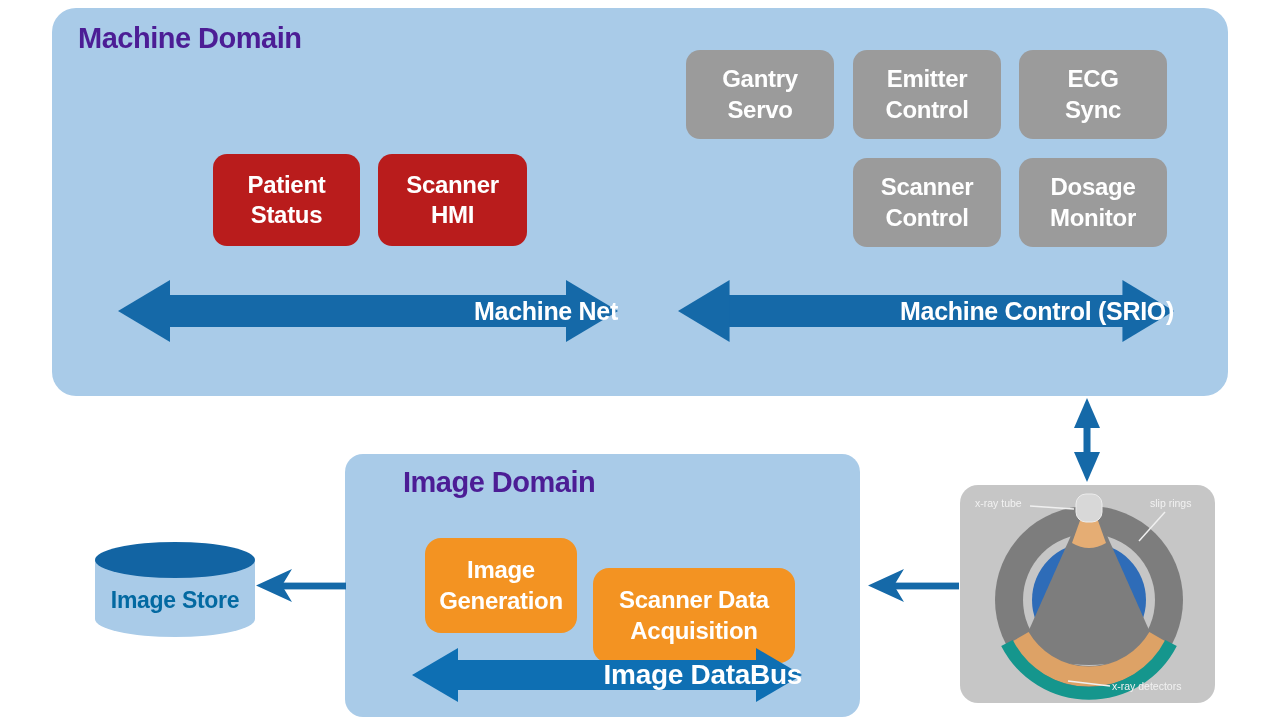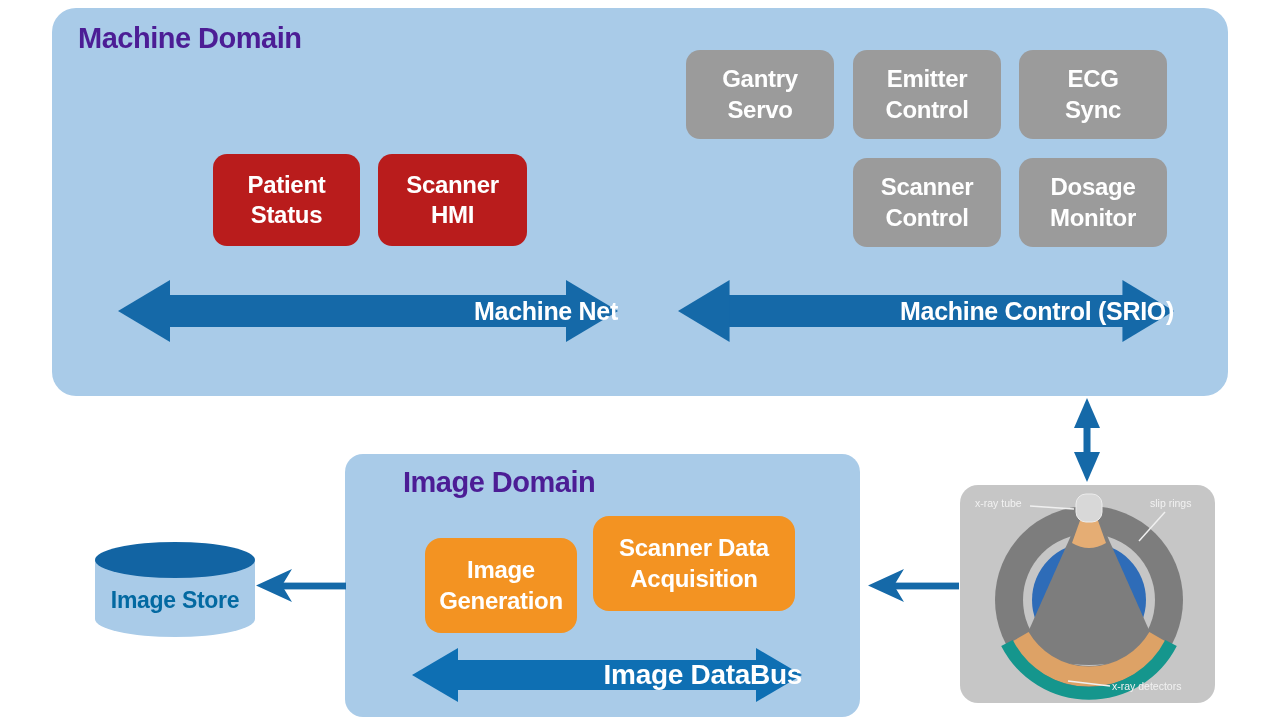--- a/index.html
+++ b/index.html
@@ -80,21 +80,21 @@
     <polygon points="14,0 27,30 1,30" fill="#1569a8"></polygon>
     <polygon points="14,84 27,54 1,54" fill="#1569a8"></polygon>
   </svg>
 
   <div class="panel" style="left:345px;top:454px;width:515px;height:263px;border-radius:18px;">
     <div class="domain-title" style="left:30px;top:12px;margin-left:28px;">Image Domain</div>
   </div>
 
   <div class="node orange" style="left:425px;top:538px;width:152px;height:95px;">Image
 Generation</div>
-  <div class="node orange" style="left:593px;top:516px;width:202px;height:95px;">Scanner Data
+  <div class="node orange" style="left:593px;top:568px;width:202px;height:95px;">Scanner Data
 Acquisition</div>
 
   <div class="bus" style="left:412px;top:647px;width:390px;height:56px;">
     <svg viewBox="0 0 390 56" preserveAspectRatio="none">
       <rect x="42" y="13" width="306" height="30" fill="#0e6fb3"></rect>
       <polygon points="0,28 46,1 46,55" fill="#0e6fb3"></polygon>
       <polygon points="390,28 344,1 344,55" fill="#0e6fb3"></polygon>
     </svg>
     <div class="bus-label" style="font-size:28px;">Image DataBus</div>
   </div>

